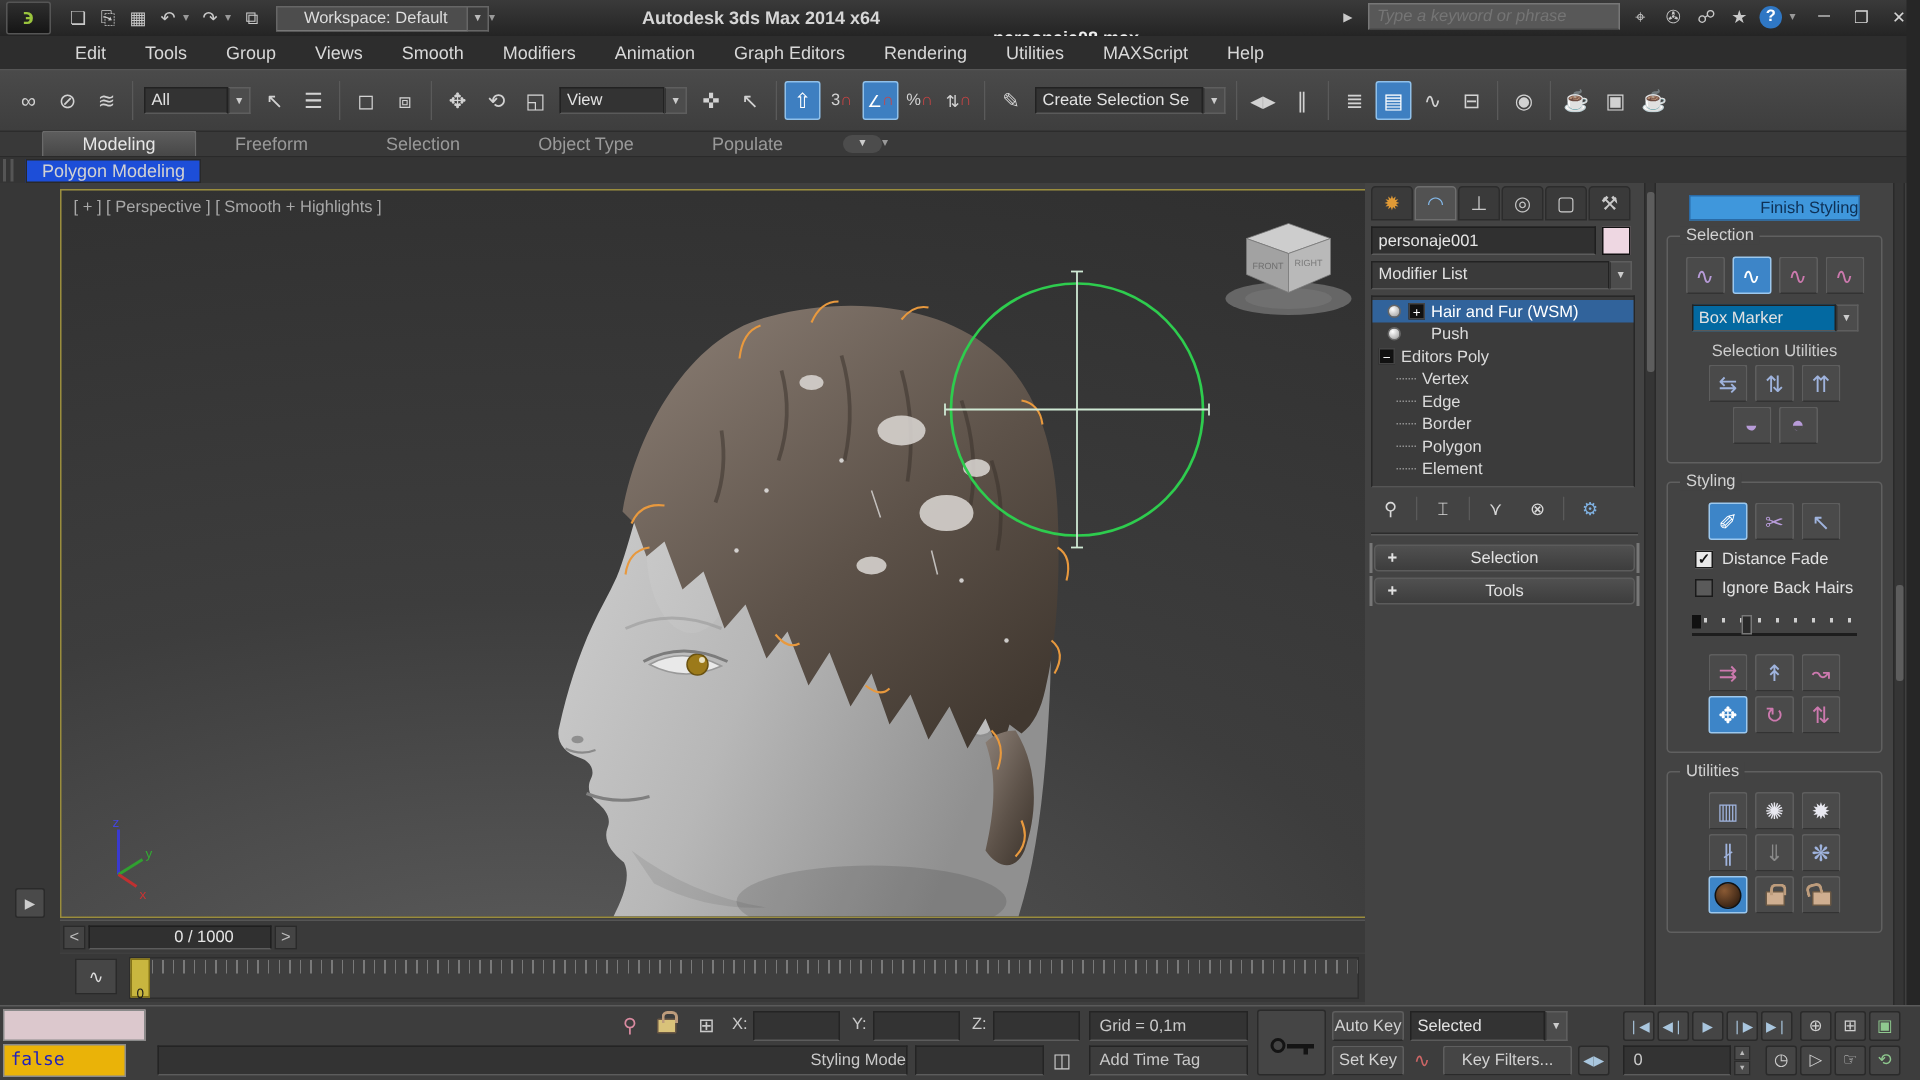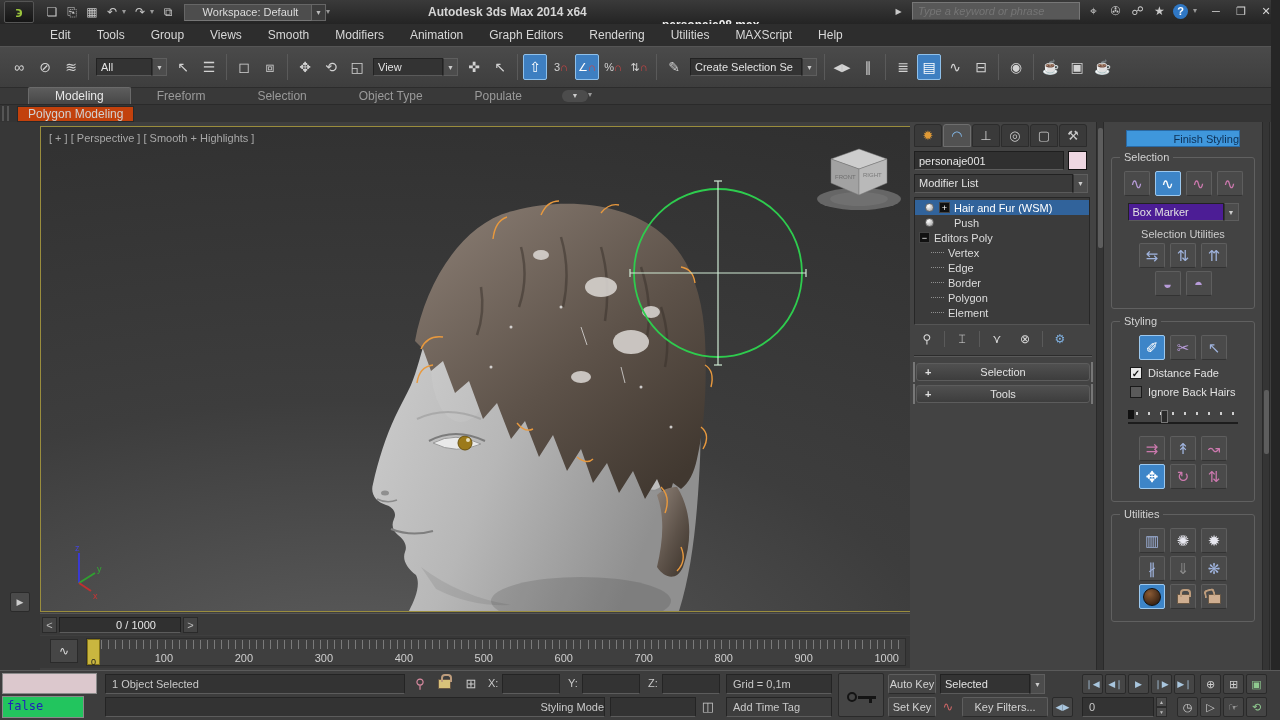--- a/index.html
+++ b/index.html
@@ -52,21 +52,21 @@
 
   
   .ribbontabs { position:absolute; left:0; top:88px; width:1280px; height:17px; background:#393939;
     display:flex; align-items:flex-end; gap:0; padding-left:28px; border-bottom:1px solid #2a2a2a; }
   .rtab { padding:1px 26px; color:#9a9a9a; font-size:12px; }
   .rtab.active { background:linear-gradient(#5d5d5d,#474747); color:#e6e6e6; border:1px solid #6a6a6a; border-bottom:none; border-radius:2px 2px 0 0; }
   .rovf { margin-left:14px; width:26px; height:12px; background:#4c4c4c; border-radius:6px; color:#ccc;
     font-size:7px; text-align:center; line-height:12px; margin-bottom:2px; }
   .ribbonpanel { position:absolute; left:0; top:105px; width:1280px; height:17px; background:#343434; display:flex; align-items:center; }
   .rgrip { width:7px; height:15px; border-left:2px solid #555; border-right:2px solid #555; margin:0 8px 0 2px; }
-  .rpanelbtn { background:#c2410c; border:1px solid #292929; color:#d2d2d2; font-size:12px; padding:0 10px; height:16px; line-height:15px; }
+  .rpanelbtn { background:#1d4ed8; border:1px solid #292929; color:#d2d2d2; font-size:12px; padding:0 10px; height:16px; line-height:15px; }
 
   
   .leftstrip { position:absolute; left:0; top:122px; width:40px; height:548px; background:#373737; }
   .expandbtn { position:absolute; left:10px; top:470px; width:20px; height:20px; background:#4a4a4a;
     border:1px solid #2a2a2a; border-radius:2px; color:#ccc; font-size:9px; text-align:center; line-height:18px; }
   .vp { position:absolute; left:40px; top:126px; width:1034px; height:486px; border:1px solid #9a8d3d;
     background:radial-gradient(130% 130% at 30% 115%, #5e5e5e 0%, #3d3d3d 45%, #2f2f2f 100%); }
   .vplabel { position:absolute; left:8px; top:5px; color:#a8a8a8; font-size:11px; z-index:5; }
   .vp svg { position:absolute; left:0; top:0; }
 
@@ -117,21 +117,21 @@
   .grp { position:relative; border:1px solid #606060; border-radius:3px; margin:4px 7px 12px 7px; padding:10px 4px 8px 4px; }
   .grptitle { position:absolute; top:-7px; left:8px; background:#434343; padding:0 4px; color:#d2d2d2; font-size:11px; }
   .irow { display:flex; justify-content:center; gap:5px; margin:3px 0; }
   .hbtn { width:26px; height:25px; display:flex; align-items:center; justify-content:center;
     background:#4a4a4a; border:1px solid #5e5e5e; border-bottom-color:#333; border-radius:2px;
     color:#b79bd8; font-size:15px; }
   .hbtn.pink { color:#cc79ae; }
   .hbtn.blue2 { color:#9fb3dd; }
   .hbtn.on { background:#3d85c8; border-color:#9cc8ee; color:#fff; }
   .hdd { display:flex; justify-content:center; margin:7px 0 2px 0; }
-  .hdd .ddval { width:96px; height:18px; line-height:16px; background:#4c1d95; }
+  .hdd .ddval { width:96px; height:18px; line-height:16px; background:#0369a1; }
   .sublabel { text-align:center; color:#cccccc; margin:7px 0 3px 0; }
   .chkrow { display:flex; align-items:center; margin:7px 0 0 14px; }
   .chk { width:12px; height:12px; background:#e8e8e8; border:1px solid #1a1a1a; color:#111; font-size:10px;
     line-height:11px; text-align:center; font-weight:bold; }
   .chk.off { background:#5a5a5a; color:transparent; }
   .chklabel { margin-left:6px; color:#e2e2e2; }
   .slider { position:relative; height:16px; margin:12px 12px 6px 12px; }
   .slider .ticks { position:absolute; left:8px; right:0; top:2px; height:3px;
     background:repeating-linear-gradient(90deg,#cfcfcf 0 2px,transparent 2px 12px); }
   .slider .track { position:absolute; left:0; right:0; bottom:2px; height:2px; background:#1d1d1d; }
@@ -156,21 +156,21 @@
   .ruler .tickband { position:absolute; left:0; right:0; top:1px; height:9px;
     background:repeating-linear-gradient(90deg,#7a7a7a 0 1px,transparent 1px 7.05px); }
   .ruler .labels { position:absolute; left:0px; right:6px; bottom:1px; display:flex; justify-content:space-between;
     color:#cfcfcf; font-size:11px; }
   .thandle { position:absolute; left:0px; top:0px; width:13px; height:26px; background:#c9b63f; border:1px solid #857417;
     color:#1a1a1a; font-size:9px; text-align:center; line-height:44px; z-index:3; }
 
   
   .statusbar { position:absolute; left:0; top:670px; width:1280px; height:50px; background:#3d3d3d; border-top:1px solid #5a5a5a; }
   .pinkbox { position:absolute; left:2px; top:2px; width:95px; height:21px; background:#dcc8cd; border:1px solid #8a8a8a; }
-  .listener { position:absolute; left:2px; top:25px; width:82px; height:22px; background:#22c55e; border:1px solid #8a8a8a;
+  .listener { position:absolute; left:2px; top:25px; width:82px; height:22px; background:#eab308; border:1px solid #8a8a8a;
     color:#2222bb; font-family:"DejaVu Sans Mono", monospace; font-size:12px; padding:2px 0 0 4px; }
   .sb { position:absolute; height:20px; line-height:19px; }
   .sbfield { background:#333; border:1px solid #242424; border-bottom-color:#5c5c5c; color:#c9c9c9; padding-left:6px; }
   .sblabel { color:#c9c9c9; }
   .sbicon { color:#c9c9c9; font-size:13px; text-align:center; }
   .sbbtn { background:#454545; border:1px solid #5e5e5e; border-bottom-color:#2a2a2a; color:#d2d2d2; text-align:center; border-radius:2px; }
   .pbbtn { width:21px; height:20px; background:#454545; border:1px solid #2a2a2a; border-radius:2px; color:#a9c6de;
     font-size:9px; text-align:center; line-height:18px; }
   .pbbtn.green { color:#8fc98f; }
   .keybig { position:absolute; left:838px; top:2px; width:46px; height:44px; background:#454545; border:1px solid #2a2a2a; border-radius:2px; }
@@ -598,43 +598,28 @@
   <div class="tslider">
     <div class="tsbtn">&lt;</div>
     <div class="inset tsfield">0 / 1000</div>
     <div class="tsbtn">&gt;</div>
   </div>
 
   <div class="trackbar">
     <div class="mcurve">∿</div>
     <div class="ruler">
       <div class="tickband"></div>
-      <div class="labels">
-
-      <span>0</span>
-          <span>100</span>
-          <span>200</span>
-          <span>300</span>
-          <span>400</span>
-          <span>500</span>
-          <span>600</span>
-          <span>700</span>
-          <span>800</span>
-          <span>900</span>
-          <span>1000</span>
-        </div>
       <div class="thandle">0</div>
     </div>
   </div>
 
   <div class="statusbar">
     <div class="pinkbox"></div>
     <div class="listener">false</div>
 
-    <div class="sb sbfield" style="left:105px; top:3px; width:300px;">1 Object Selected</div>
     <div class="sb sbfield" style="left:105px; top:26px; width:500px;text-align:right;">Styling Mode</div>
     <div class="sb sbfield" style="left:610px; top:26px; width:86px;"></div>
     <div class="sb sbicon" style="left:700px; top:26px; width:16px;">◫</div>
 
     <div class="sb sbicon" style="left:412px; top:3px; width:16px; color:#d98aa0;">⚲</div>
     <div class="sb" style="left:438px; top:6px;">
         <div class="lockicon" style="margin-top:2px; background:#d9c27a;"></div>
       </div>
     <div class="sb sbicon" style="left:462px; top:3px; width:18px;">⊞</div>
 

